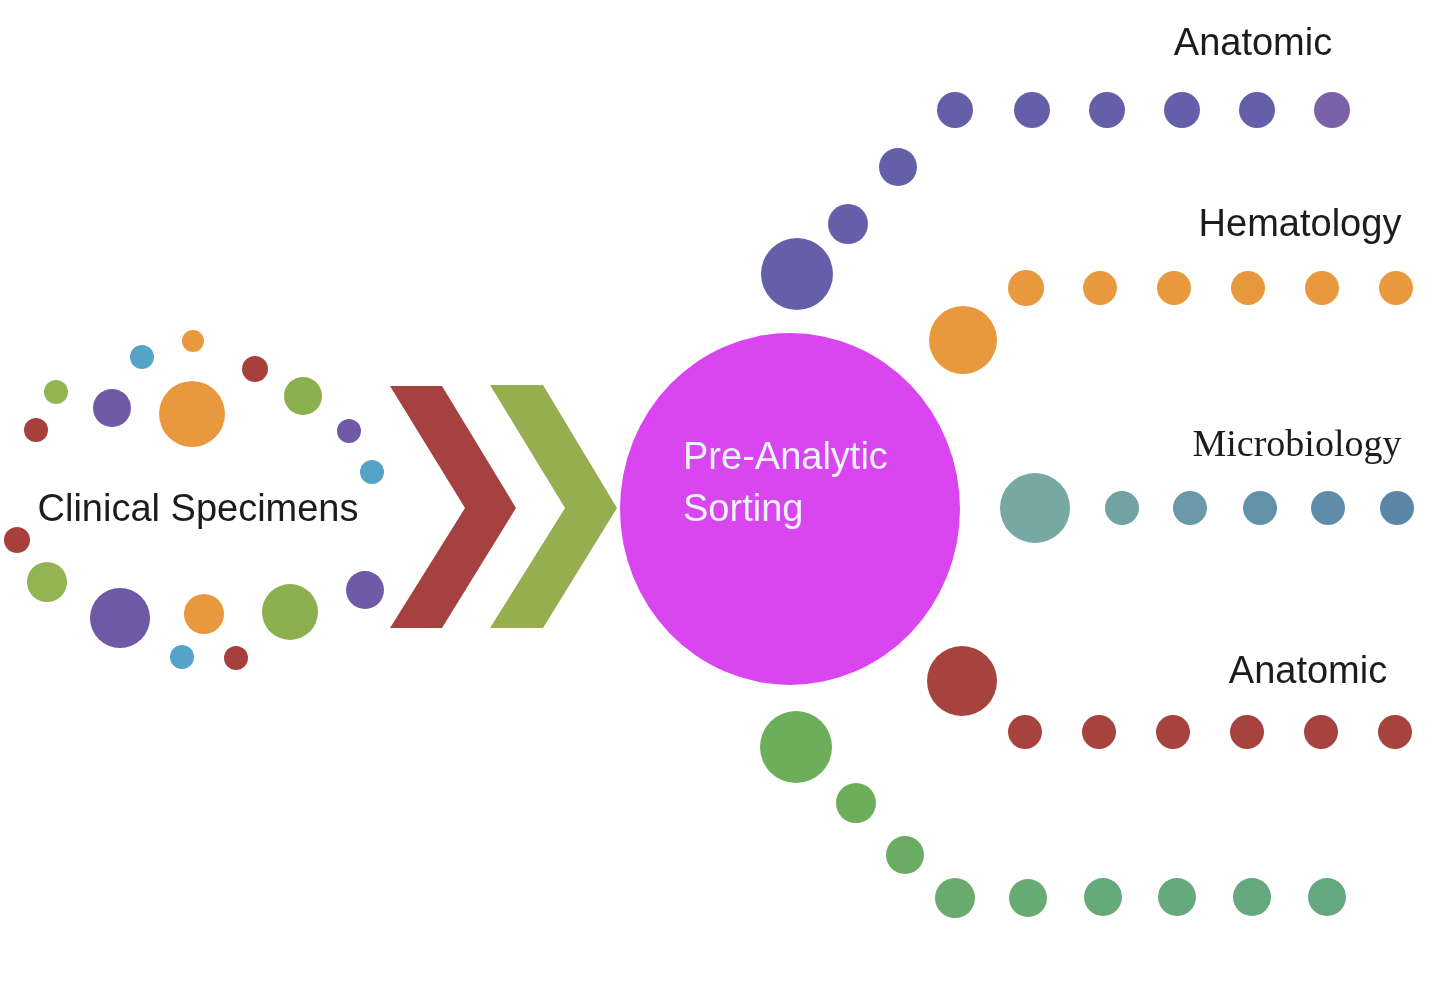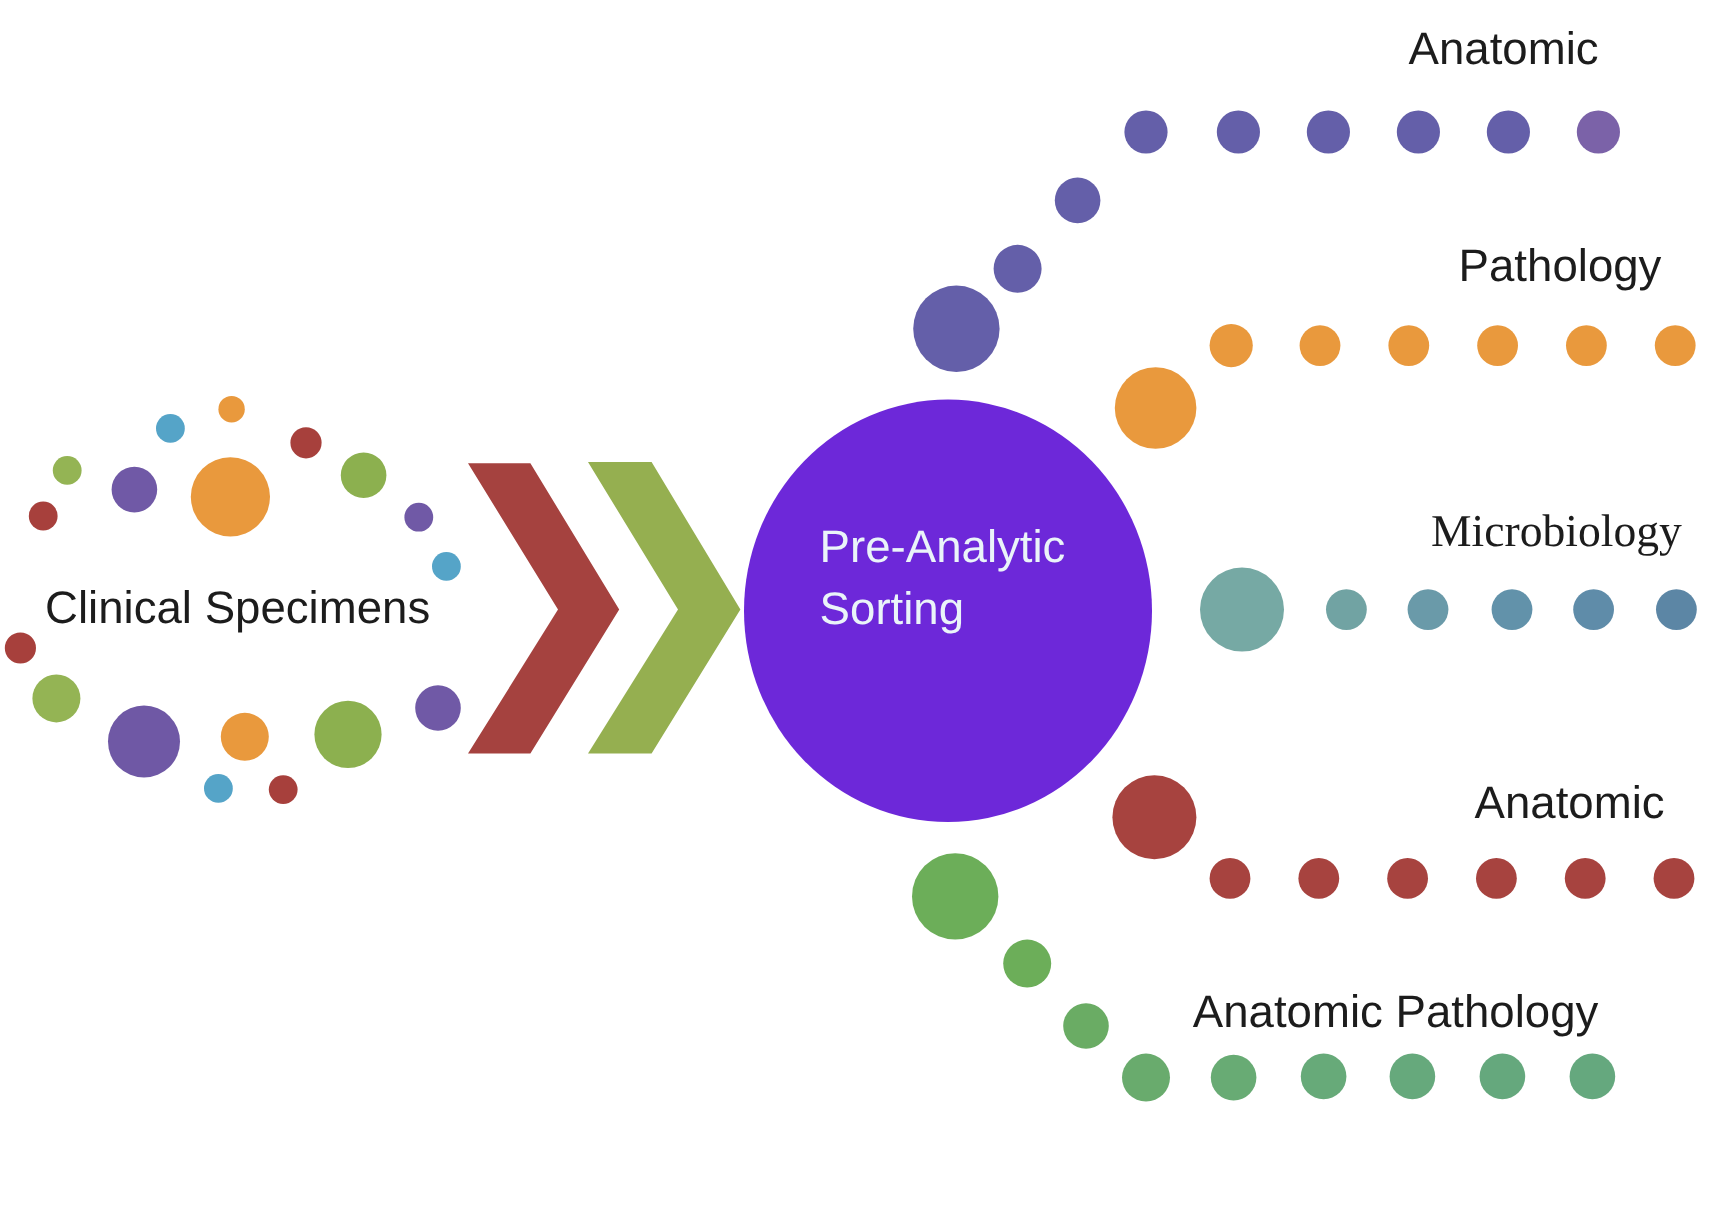--- a/index.html
+++ b/index.html
@@ -121,27 +121,26 @@
       <div class="dot" style="left: 836px; top: 783px; width: 40px; height: 40px; background: rgb(108, 174, 89);"></div>
       <div class="dot" style="left: 886px; top: 836px; width: 38px; height: 38px; background: rgb(106, 172, 100);"></div>
       <div class="dot" style="left: 935px; top: 878px; width: 40px; height: 40px; background: rgb(105, 171, 109);"></div>
       <div class="dot" style="left: 1009px; top: 879px; width: 38px; height: 38px; background: rgb(104, 171, 116);"></div>
       <div class="dot" style="left: 1084px; top: 878px; width: 38px; height: 38px; background: rgb(103, 170, 121);"></div>
       <div class="dot" style="left: 1158px; top: 878px; width: 38px; height: 38px; background: rgb(102, 169, 124);"></div>
       <div class="dot" style="left: 1233px; top: 878px; width: 38px; height: 38px; background: rgb(101, 168, 125);"></div>
       <div class="dot" style="left: 1308px; top: 878px; width: 38px; height: 38px; background: rgb(101, 168, 126);"></div>
     </div>
 
-  <div class="hub-circle" style="background: #6d28d9;">
+  <div class="hub-circle" style="background: #d946ef;">
     <div class="hub-text" style="color: rgb(234, 244, 249);">
       <div>Pre-Analytic</div>
       <div>Sorting</div>
     </div>
   </div>
 
   <div class="lbl lbl-cluster">Clinical Specimens</div>
   <div class="lbl lbl-chemistry">Anatomic</div>
-  <div class="lbl lbl-hematology">Pathology</div>
+  <div class="lbl lbl-hematology">Hematology</div>
   <div class="lbl lbl-microbiology">Microbiology</div>
   <div class="lbl lbl-molecular">Anatomic</div>
-  <div class="lbl lbl-anatomic">Anatomic Pathology</div>
 
 </div>
 
 </body></html>

